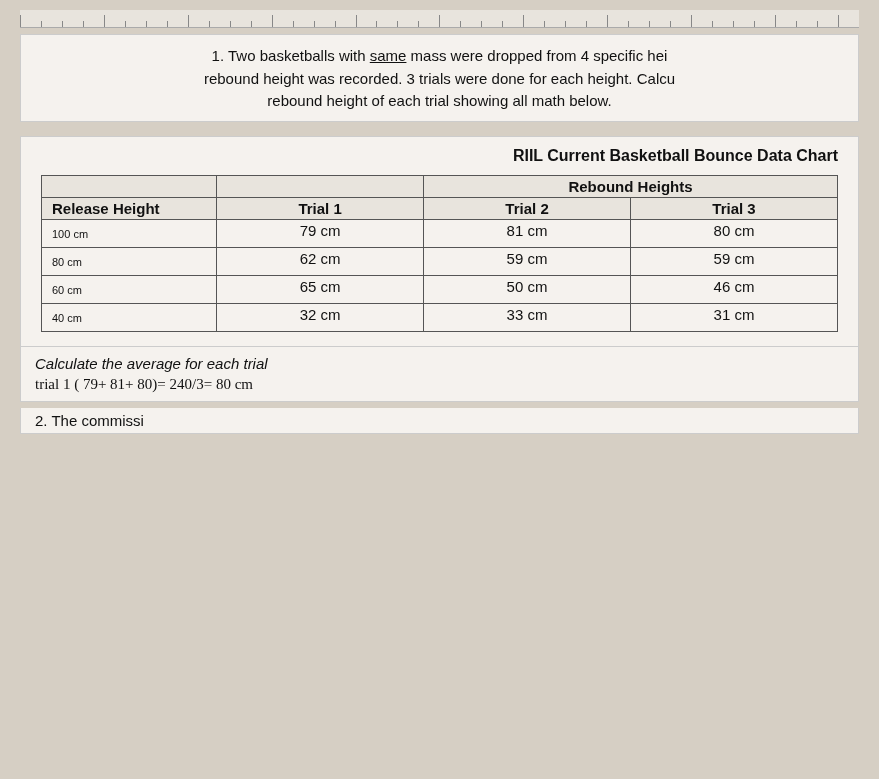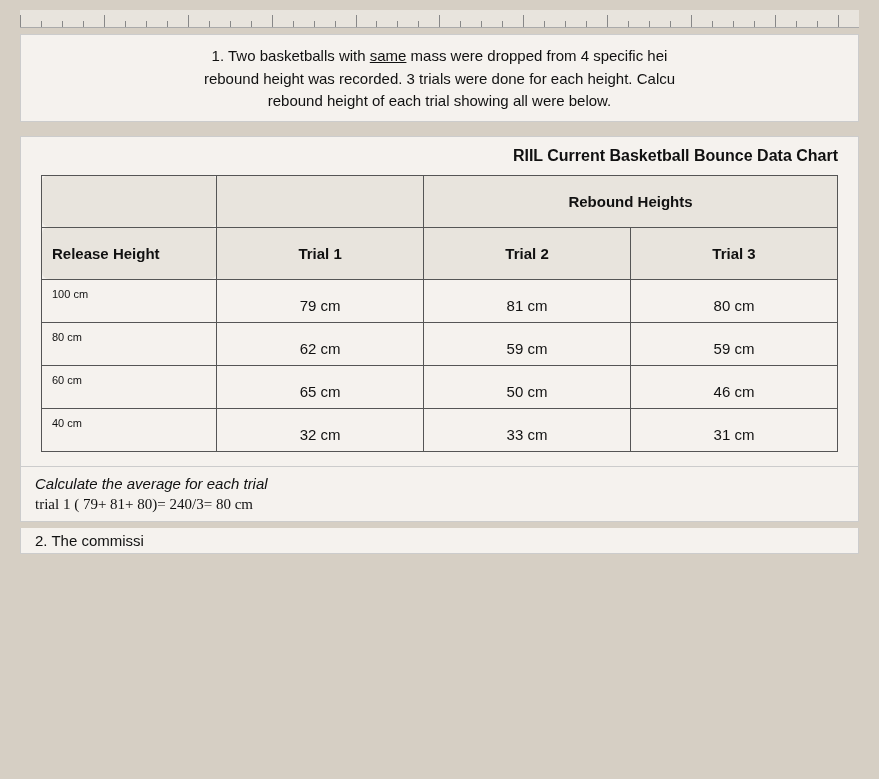--- a/index.html
+++ b/index.html
@@ -73,28 +73,27 @@
 
     table {
       width: 100%;
       border-collapse: collapse;
       font-size: 15px;
     }
 
     table td, table th {
       border: 1px solid #555;
       text-align: center;
-      padding: 17px 8px;
+      padding: 2px 8px;
     }
 
     .col-release {
       width: 22%;
       text-align: left;
       padding-left: 10px;
-      border-radius: 7px;
     }
 
     .col-trial {
       width: 26%;
     }
 
     .rebound-header {
       font-weight: bold;
       background-color: #e8e4dd;
     }
@@ -193,21 +192,21 @@
     <div class="ruler-mark major"></div>
     <div class="ruler-mark"></div>
     <div class="ruler-mark"></div>
     <div class="ruler-mark major"></div>
   </div>
 </div>
 
 <div class="intro-text">
   <span>1.  Two basketballs with <span class="underline">same</span> mass were dropped from  4 specific hei</span><br>
   <span>rebound height was recorded.  3 trials were done for each height.  Calcu</span><br>
-  <span>rebound height of each trial showing all were below.</span>
+  <span>rebound height of each trial showing all math below.</span>
 </div>
 
 <div class="chart-section">
   <div class="chart-title">RIIL Current Basketball Bounce Data Chart</div>
 
   <table>
     <thead>
       <tr>
         <td class="col-release" style="border:1px solid #555; background:#e8e4dd;"></td>
         <td class="col-trial" style="border:1px solid #555; background:#e8e4dd;"></td>

